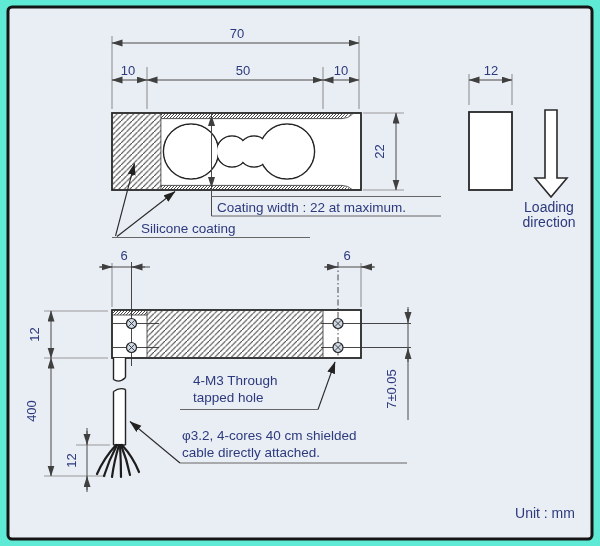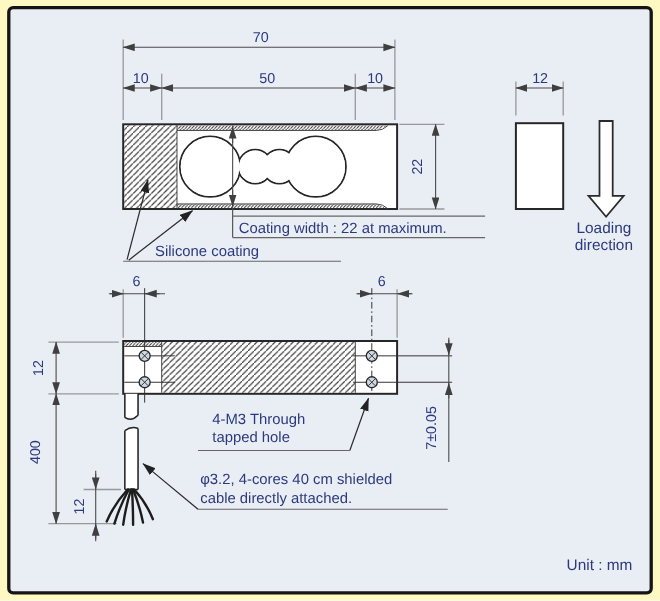--- a/index.html
+++ b/index.html
@@ -1,16 +1,16 @@
 <!DOCTYPE html>
 <html><head>
 <meta charset="utf-8">
 <style>
   html,body{margin:0;padding:0;background:#fafafa;}
-  #stage{position:relative;width:600px;height:546px;background:#fef9c3;overflow:hidden;}
+  #stage{position:relative;width:600px;height:546px;background:#5eead4;overflow:hidden;}
   svg{display:block;}
   .t{fill:#2c3a7d;font-family:"Liberation Sans",sans-serif;font-size:13.5px;}
   .td{fill:#2c3a7d;font-family:"Liberation Sans",sans-serif;font-size:13px;}
   .tb{fill:#2c3a7d;font-family:"Liberation Sans",sans-serif;font-size:14px;}
   .ol{stroke:#262626;stroke-width:1.8;fill:#fff;}
   .thin{stroke:#444;stroke-width:0.9;fill:none;}
   .dim{stroke:#4a4a4a;stroke-width:1;fill:none;}
   .ext{stroke:#999;stroke-width:1.2;fill:none;}
   .cl{stroke:#333;stroke-width:0.9;fill:none;}
   .lead{stroke:#2a2a2a;stroke-width:1.1;fill:none;}

